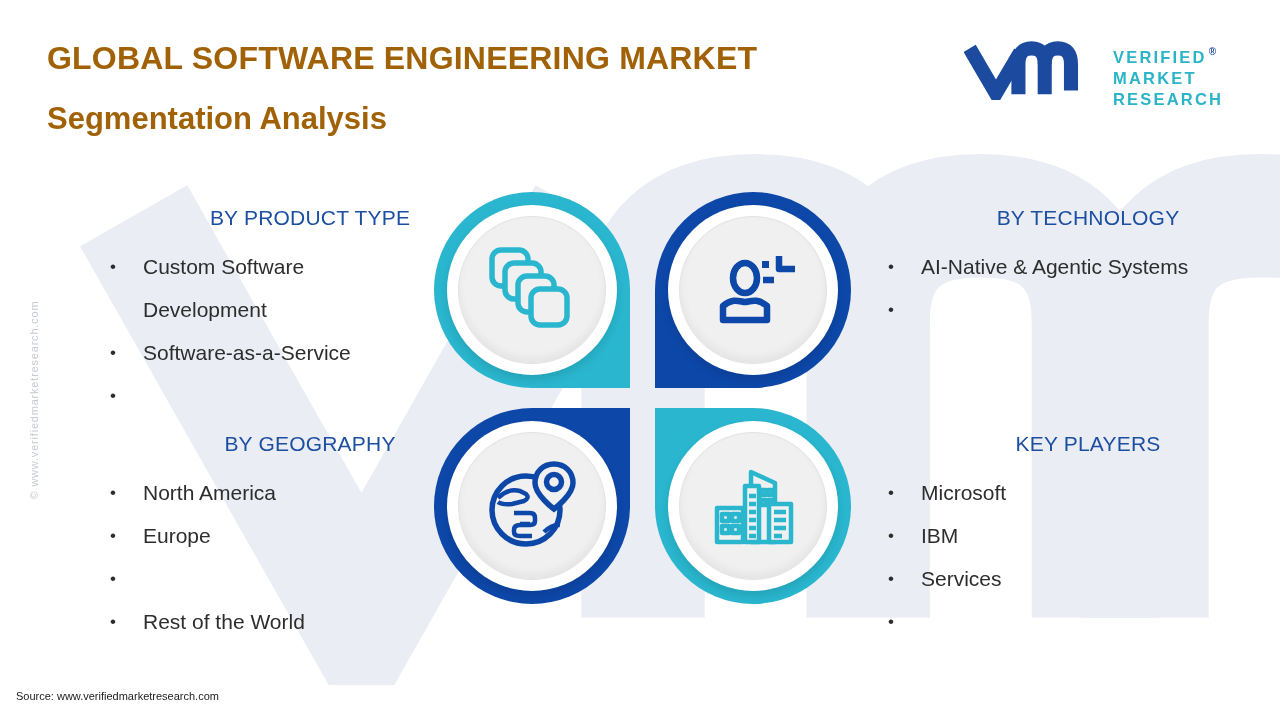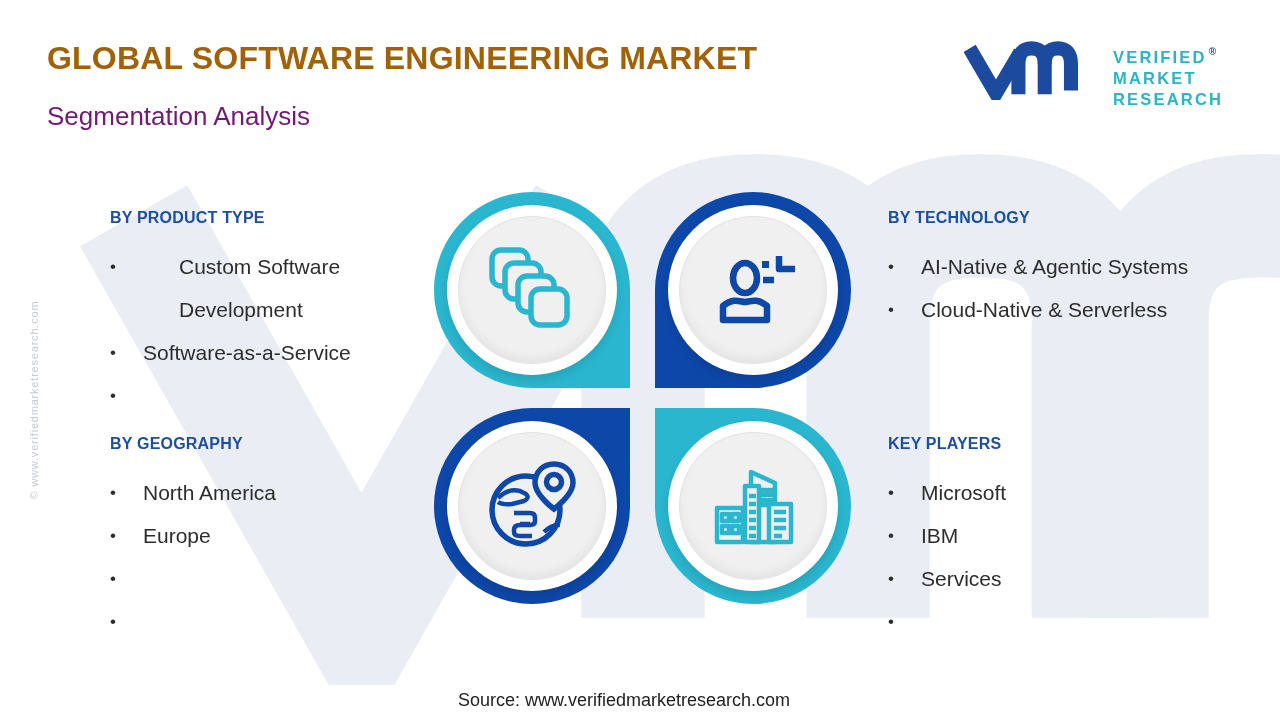--- a/index.html
+++ b/index.html
@@ -9,42 +9,42 @@
 
   
   .wm-letters { position:absolute; left:80px; top:95px; width:1260px; height:590px; z-index:0; }
   .wm-letters path { stroke:#eaedf4; stroke-width:46; fill:none; }
   .wm-side { position:absolute; left:34px; top:400px; transform:translate(-50%,-50%) rotate(-90deg);
              white-space:nowrap; font-size:11px; letter-spacing:0.8px; color:#c6cad3; z-index:1; }
 
   
   .title-1 { position:absolute; left:47px; top:40px; font-size:32px; font-weight:700;
              color:#a16207; z-index:2; letter-spacing:0.2px; }
-  .title-2 { position:absolute; left:47px; top:101px; font-size:26px; font-weight:400;
-             color:#701a75; z-index:2; }
+  .title-2 { position:absolute; left:47px; top:101px; font-size:31px; font-weight:700;
+             color:#a16207; z-index:2; }
 
   
   .logo-mark { position:absolute; left:964px; top:38px; width:122px; height:62px; z-index:2; }
   .logo-mark path { stroke:#1b4a9e; stroke-width:15; fill:none; }
   .logo-text { position:absolute; left:1105px; top:41px; z-index:2; color:#2ab4c7;
                font-size:16.5px; font-weight:700; letter-spacing:2.2px; line-height:21px;margin-left:8px; }
   .logo-reg { font-size:10px; color:#1b4a9e; letter-spacing:0; vertical-align:8px; margin-left:2px; }
 
   
   .section { position:absolute; z-index:2; width:400px; }
   .sec-product    { left:110px; top:205px; }
   .sec-technology { left:888px; top:205px; }
   .sec-geography  { left:110px; top:431px; }
   .sec-players    { left:888px; top:431px; }
-  .section h3 { font-size:16px; font-weight:700; color:#1d4fa1; letter-spacing:0.2px; line-height:26px; }
+  .section h3 { font-size:21px; font-weight:400; color:#1d4fa1; letter-spacing:0.2px; line-height:26px;text-align:center; }
   .section ul { list-style:none; margin-top:14px; }
   .section li { display:flex; line-height:43px; font-size:21px; color:#2d2d2d; }
   .section li .dot { width:33px; flex:0 0 33px; font-size:17px; color:#2d2d2d; }
   .section li .txt { line-height:43px; }
-  .section li.wrap2 .txt { max-width:205px;margin-left:36px; }
+  .section li.wrap2 .txt { max-width:205px; }
 
   
   .cluster { position:absolute; left:434px; top:192px; width:417px; height:412px; z-index:2; }
   .circle { position:absolute; width:196px; height:196px; }
   .c-tl { left:0;     top:0; }
   .c-tr { left:221px; top:0; }
   .c-bl { left:0;     top:216px; }
   .c-br { left:221px; top:216px; }
   .tab  { position:absolute; width:98px; height:98px; }
   .c-tl .tab { right:0; bottom:0; }
@@ -55,22 +55,22 @@
   .blue { background:#0d47a8; }
   .disc  { position:absolute; inset:0; border-radius:50%; }
   .white-ring { position:absolute; inset:13px; border-radius:50%; background:#ffffff;
                 box-shadow:0 5px 9px rgba(0,0,0,0.10); }
   .inner { position:absolute; inset:24px; border-radius:50%; background:#f0f0f1;
            border:1px solid #e3e3e6; box-shadow:inset 0 -5px 9px rgba(0,0,0,0.05); }
   .icon-box { position:absolute; inset:0; display:flex; align-items:center; justify-content:center; }
   .icon-box svg { width:96px; height:96px; }
 
   
-  .source { position:absolute; left:4px; top:690px; width:1240px; text-align:center;
-            font-size:18px; color:#222; z-index:2; }
+  .source { position:absolute; left:16px; top:690px; width:1240px; 
+            font-size:11px; color:#222; z-index:2; }
 </style>
 </head>
 <body>
 
 <div class="stage">
 
   <svg class="wm-letters" viewBox="0 0 470 220" aria-hidden="true">
     <path d="M20,45 L105,195 L190,45"></path>
     <path d="M210,195 L210,85 Q210,45 252,45 Q294,45 294,85 L294,195"></path>
     <path d="M294,85 Q294,45 336,45 Q378,45 378,85 L378,195"></path>
@@ -112,41 +112,41 @@
 
   <div class="section sec-technology">
     <h3>BY TECHNOLOGY</h3>
     <ul>
       <li>
           <span class="dot">•</span>
           <span class="txt">AI-Native &amp; Agentic Systems</span>
         </li>
       <li>
           <span class="dot">•</span>
-          <span class="txt">Cloud-Native &amp; Serverless</span>
         </li>
     </ul>
   </div>
 
   <div class="section sec-geography">
     <h3>BY GEOGRAPHY</h3>
     <ul>
       <li>
           <span class="dot">•</span>
           <span class="txt">North America</span>
         </li>
       <li>
           <span class="dot">•</span>
           <span class="txt">Europe</span>
         </li>
       <li>
           <span class="dot">•</span>
         </li>
       <li>
           <span class="dot">•</span>
+          <span class="txt">Rest of the World</span>
         </li>
     </ul>
   </div>
 
   <div class="section sec-players">
     <h3>KEY PLAYERS</h3>
     <ul>
       <li>
           <span class="dot">•</span>
           <span class="txt">Microsoft</span>

